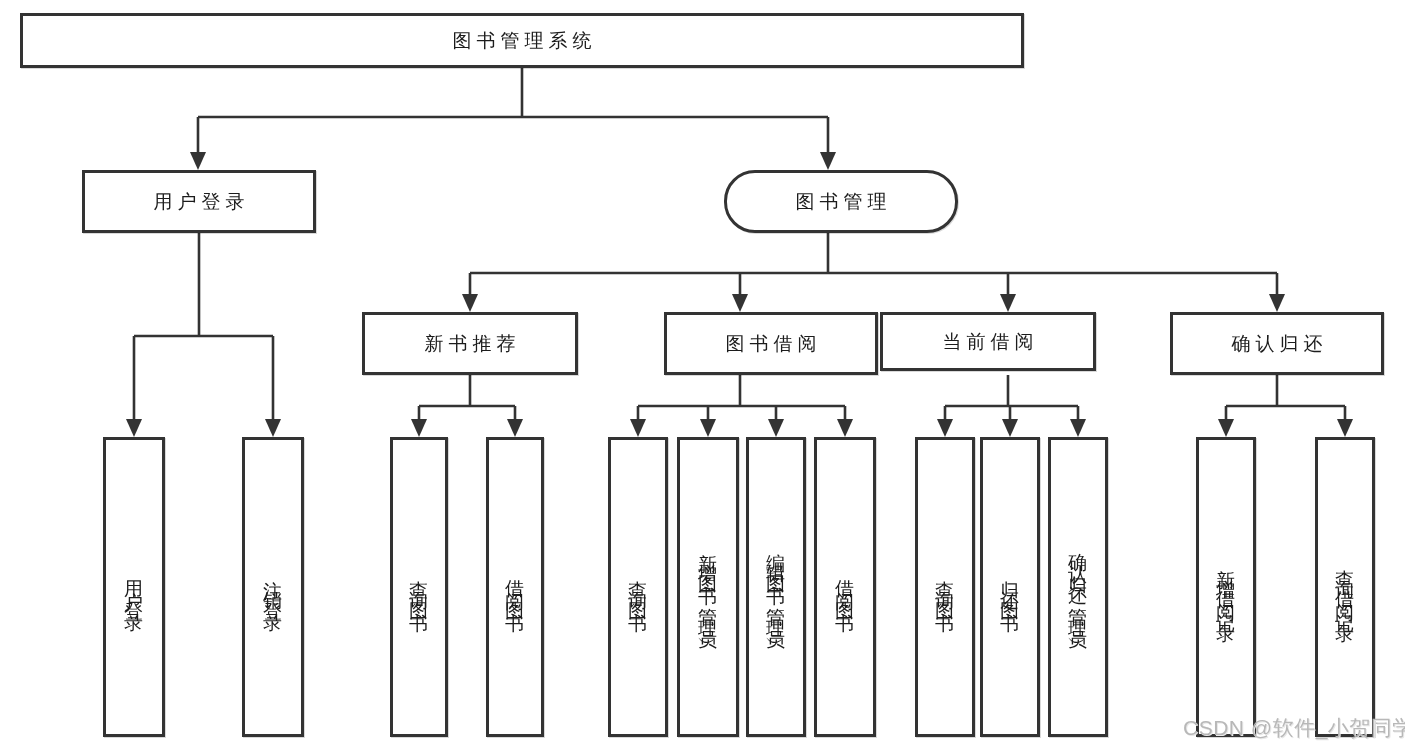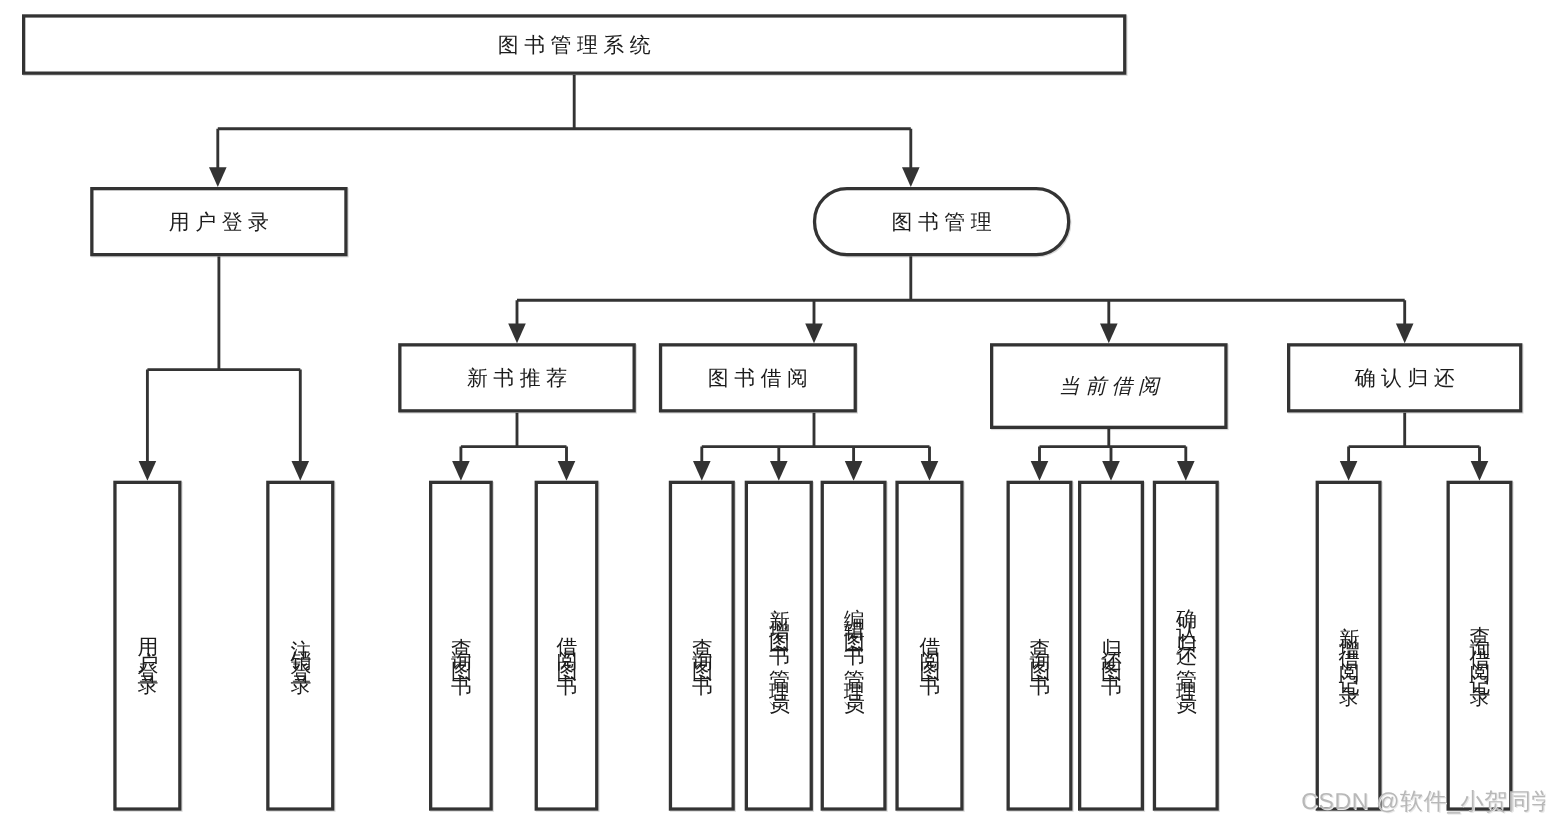--- a/index.html
+++ b/index.html
@@ -22,24 +22,24 @@
     box-sizing:border-box;width:62px;top:437px;height:300px;
     box-shadow:1px 1px 0 rgba(0,0,0,0.15);
   }
   .vbox span{
     writing-mode:vertical-rl;text-orientation:mixed;
     font-size:19px;line-height:1;letter-spacing:11px;color:#1c1c1c;
   }
   
   #box-root {left:20px; top:13px; width:1004px;height:55px;}
   #box-login{left:82px; top:170px;width:234px; height:63px;}
-  #box-mgmt {left:739px;top:170px;width:234px; height:63px;border-radius:31px;}
+  #box-mgmt {left:724px;top:170px;width:234px; height:63px;border-radius:31px;}
   #b30{left:362px; top:312px;width:216px;height:63px;text-align:right;}
-  #b31{left:599px; top:312px;width:180px;height:63px;}
-  #b32{left:900px; top:312px;width:216px;height:78px;font-style:italic;}
+  #b31{left:664px; top:312px;width:214px;height:63px;}
+  #b32{left:880px; top:312px;width:216px;height:59px;}
   #b33{left:1170px;top:312px;width:214px;height:63px;}
   
   #l10{left:103px;} #l11{left:242px;}
   #l20{left:390px;width:58px;} #l21{left:486px;width:58px;}
   #l30{left:608px;width:60px;} #l31{left:677px;} #l32{left:746px;width:60px;} #l33{left:814px;}
   #l40{left:915px;width:60px;} #l41{left:980px;width:60px;} #l42{left:1048px;width:60px;}
   #l50{left:1196px;width:60px;} #l51{left:1315px;width:60px;}
   #watermark{
     position:absolute;left:1183px;top:714px;z-index:5;
     font-size:21px;color:#b8b8b8;letter-spacing:0.5px;white-space:nowrap;

